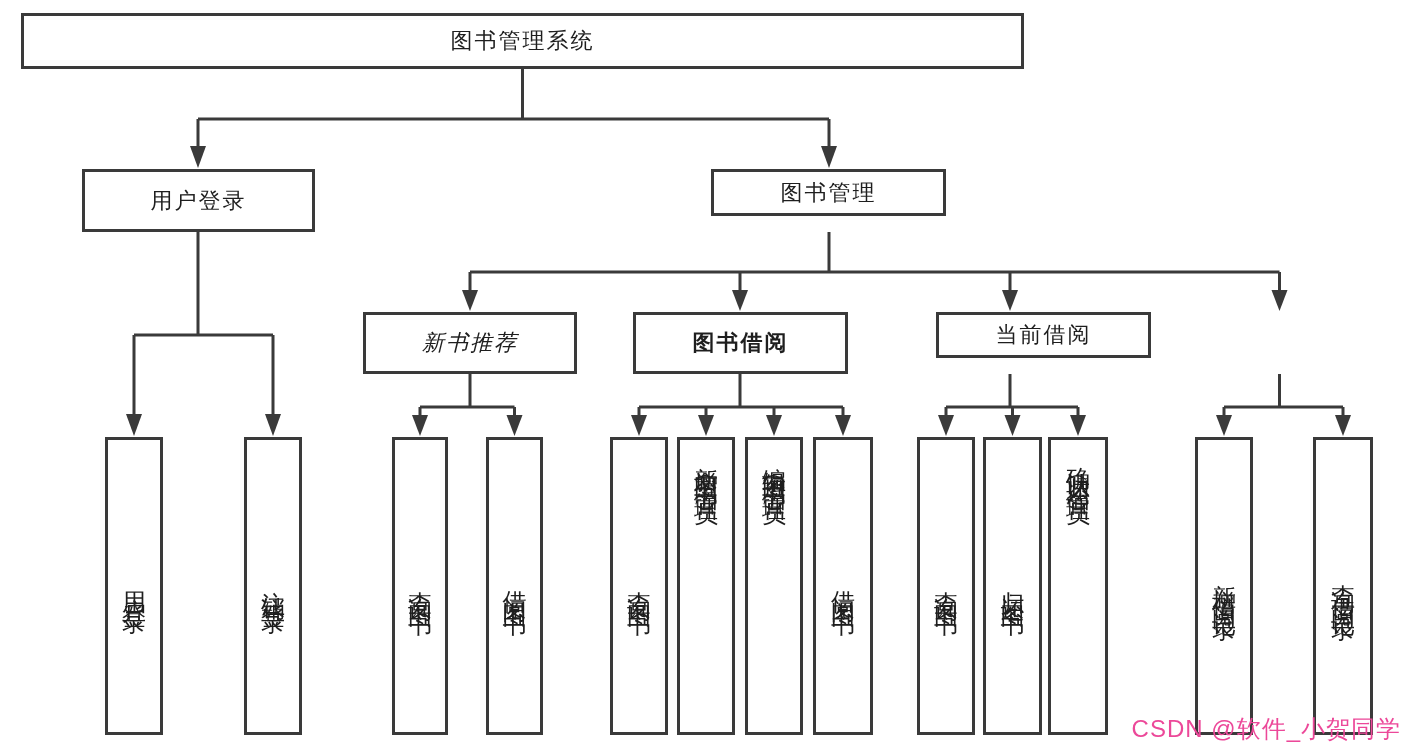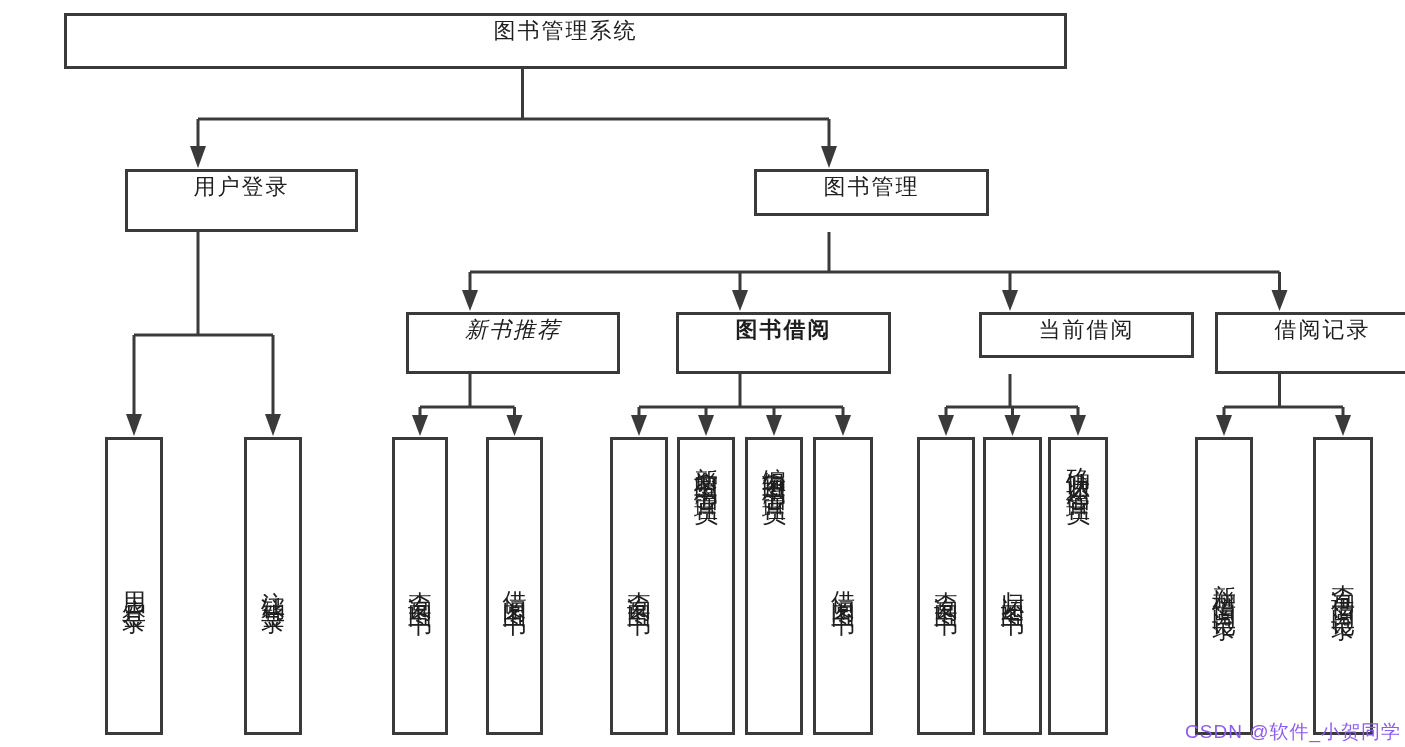--- a/index.html
+++ b/index.html
@@ -16,28 +16,27 @@
     left: 0; top: 0;
     width: 1405px; height: 747px;
     z-index: 1;
   }
   .box {
     position: absolute;
     box-sizing: border-box;
     border: 3px solid #3a3a3a;
     background: #ffffff;
     display: flex;
-    align-items: flex-start;
+    align-items: center;
     justify-content: center;
     z-index: 2;
     color: #1e1e1e;
     font-size: 22px;
     letter-spacing: 2px;
     white-space: nowrap;
-    margin-left: 43px;
   }
   .vbox {
     position: absolute;
     box-sizing: border-box;
     border: 3px solid #3a3a3a;
     background: #ffffff;
     display: flex;
     align-items: center;
     justify-content: center;
     z-index: 2;
@@ -55,22 +54,22 @@
   .vbox.long {
     align-items: flex-start;
     padding-top: 8px;
   }
   .vbox.long span { letter-spacing: 5px; }
   #watermark {
     position: absolute;
     right: 4px;
     bottom: 2px;
     z-index: 3;
-    color: #8b5cf6;
-    font-size: 19px;
+    color: #ec4899;
+    font-size: 24px;
     letter-spacing: 1px;
     white-space: nowrap;
   }
 </style>
 </head>
 <body>
 
 <div id="stage">
 
   <svg id="connectors" viewBox="0 0 1405 747" xmlns="http://www.w3.org/2000/svg">
@@ -126,23 +125,20 @@
 
   <div class="box" style="left:363px; top:312px; width:214px; height:62px;font-style:italic;">
     <span>新书推荐</span>
   </div>
   <div class="box" style="left:633px; top:312px; width:215px; height:62px;font-weight:bold;">
     <span>图书借阅</span>
   </div>
   <div class="box" style="left:936px; top:312px; width:215px; height:46px;">
     <span>当前借阅</span>
   </div>
-  <div class="box" style="left:1172px; top:312px; width:215px; height:62px;">
-    <span>借阅记录</span>
-  </div>
 
   <div class="vbox" style="left:105px; width:58px;">
     <span>用户登录</span>
   </div>
   <div class="vbox" style="left:244px; width:58px;">
     <span>注销登录</span>
   </div>
 
   <div class="vbox" style="left:392px; width:56px;">
     <span>查询图书</span>

